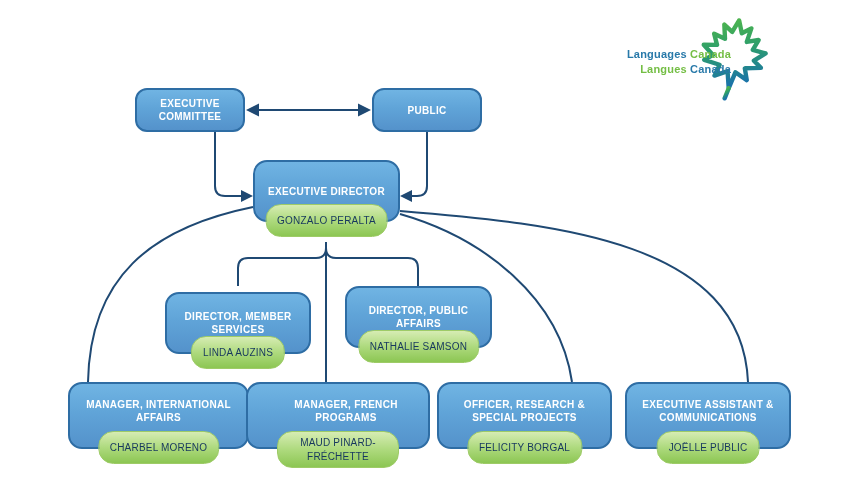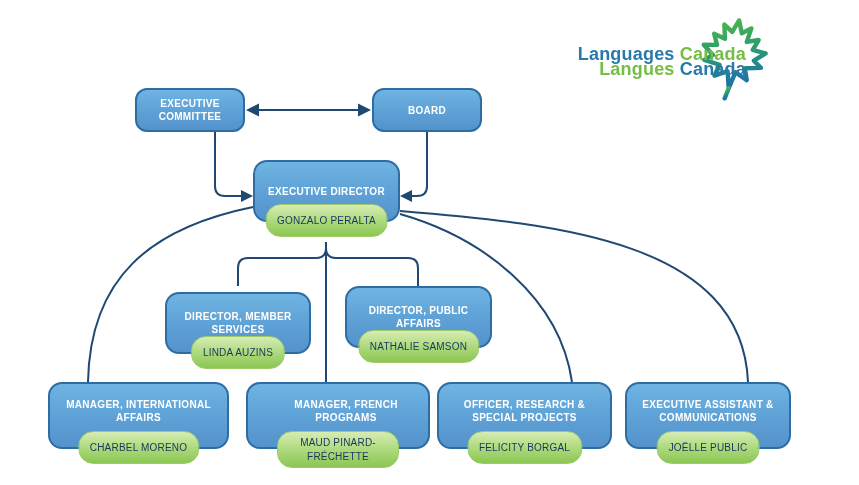--- a/index.html
+++ b/index.html
@@ -26,28 +26,28 @@
     border:1px solid #9ECB67;border-radius:15px;
     color:#17375E;font-size:10px;letter-spacing:.2px;
     padding:10px 11px;white-space:nowrap;text-align:center;z-index:3;
   }
   .pill.wrap{white-space:normal;width:104px;line-height:1.35;padding:4px 8px;bottom:-21px;}
   .n-exec-committee{left:135px;top:88px;width:110px;height:44px;border-radius:12px;}
   .n-board{left:372px;top:88px;width:110px;height:44px;border-radius:12px;}
   .n-exec-director{left:253px;top:160px;width:147px;height:62px;}
   .n-dir-member{left:165px;top:292px;width:146px;height:62px;}
   .n-dir-public{left:345px;top:286px;width:147px;height:62px;}
-  .n-mgr-intl{left:48px;top:382px;width:181px;height:67px;}
+  .n-mgr-intl{left:68px;top:382px;width:181px;height:67px;}
   .n-mgr-french{left:246px;top:382px;width:184px;height:67px;padding-left:16px;}
   .n-mgr-french .title{max-width:118px;}
   .n-officer{left:437px;top:382px;width:175px;height:67px;}
   .n-exec-assist{left:625px;top:382px;width:166px;height:67px;}
   .logo-text{
-    position:absolute;right:113px;top:47px;z-index:3;text-align:right;
-    font-weight:bold;font-size:18px;line-height:15px;letter-spacing:.2px;white-space:nowrap;
+    position:absolute;right:128px;top:47px;z-index:3;text-align:right;
+    font-weight:bold;font-size:11px;line-height:15px;letter-spacing:.2px;white-space:nowrap;
   }
   .logo-blue{color:#2879A9;}
   .logo-green{color:#74BE44;}
   .leaf{position:absolute;left:686px;top:13px;z-index:2;}
 </style>
 </head>
 <body>
 
 <div class="stage">
 
@@ -102,21 +102,21 @@
       <span class="logo-green">Langues</span>
       <span class="logo-blue">Canada</span>
     </div>
   </div>
 
   <div class="node n-exec-committee">
     <div class="title">EXECUTIVE COMMITTEE</div>
   </div>
 
   <div class="node n-board">
-    <div class="title">BOARD</div>
+    <div class="title">PUBLIC</div>
   </div>
 
   <div class="node n-exec-director">
     <div class="title">EXECUTIVE DIRECTOR</div>
     <div class="pill">GONZALO PERALTA</div>
   </div>
 
   <div class="node n-dir-member">
     <div class="title">DIRECTOR, MEMBER SERVICES</div>
     <div class="pill">LINDA AUZINS</div>

